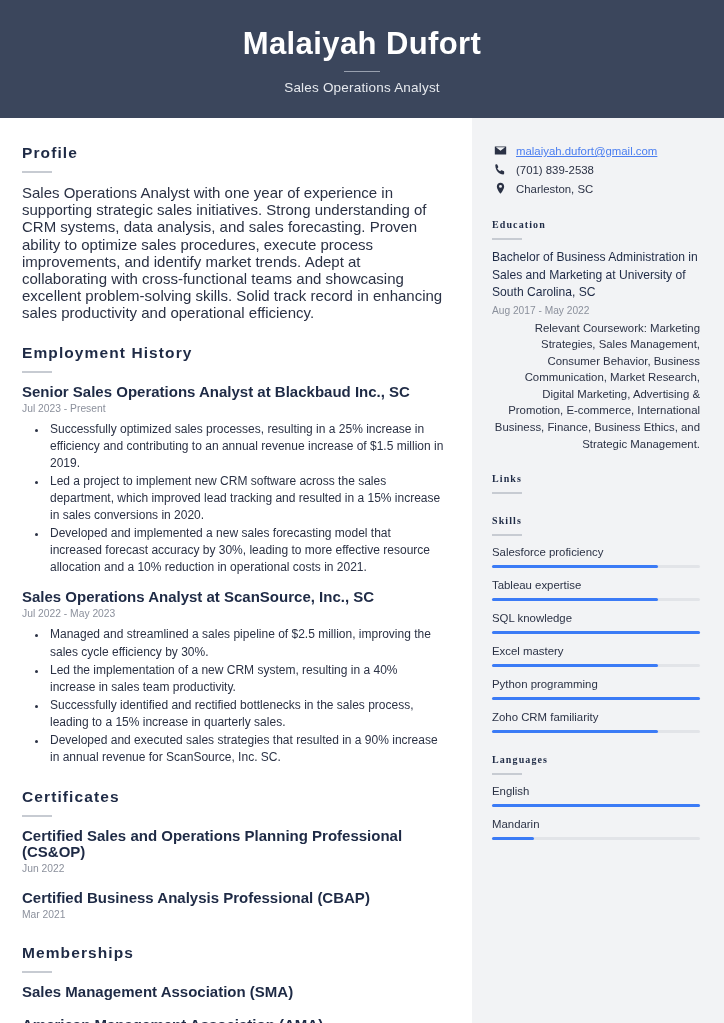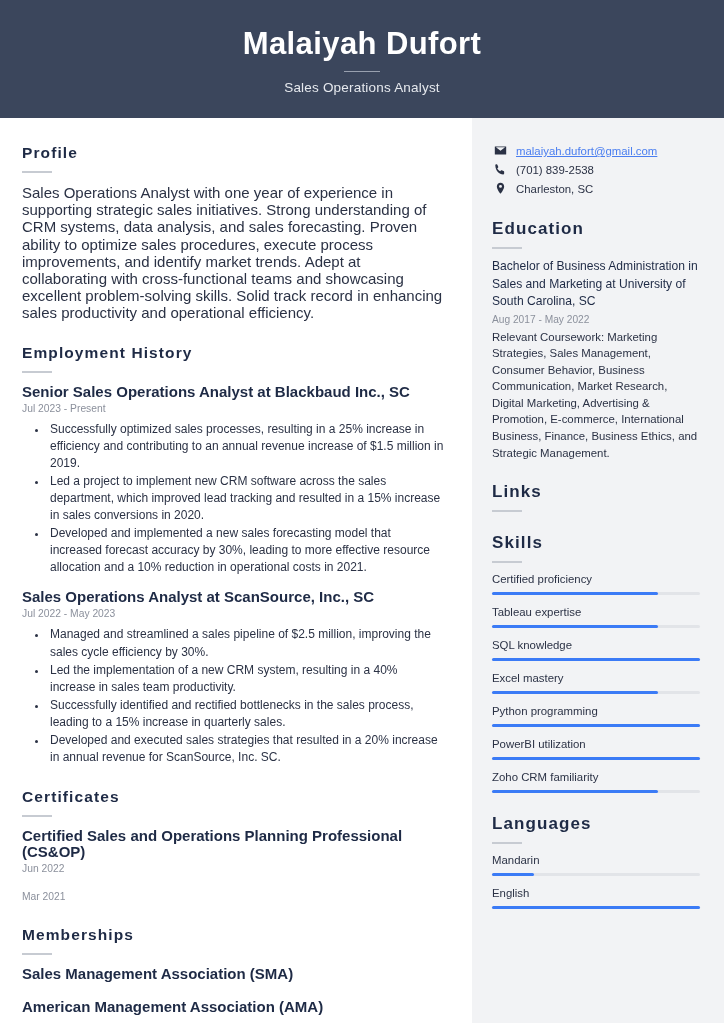--- a/index.html
+++ b/index.html
@@ -66,21 +66,21 @@
     padding: 26px 24px 0 20px;
   }
 
   
   .sec-title {
     color: #1e2a45;
     font-weight: bold;
     letter-spacing: 1.1px;
   }
   .main-col .sec-title { font-size: 15.5px; }
-  .side-col .sec-title { font-size: 17px; }
+  .side-col .sec-title { font-size: 10px; font-family: Liberation Serif, serif; }
   .sec-rule {
     width: 30px;
     height: 2px;
     background: #c7cbd2;
     margin: 9px 0 11px 0;
   }
   .side-col .sec-rule { margin: 8px 0 9px 0; }
 
   .block { margin-bottom: 22px; }
   .side-block { margin-bottom: 21px; }
@@ -158,20 +158,21 @@
   .edu-date {
     font-size: 10.2px;
     color: #8b909c;
     margin-top: 3px;
     margin-bottom: 4px;
   }
   .edu-desc {
     font-size: 11.4px;
     line-height: 16.6px;
     color: #2b3245;
+    text-align: right;
   }
 
   
   .bar-item { margin-bottom: 10px; }
   .bar-label {
     font-size: 11.4px;
     color: #2b3245;
     margin-bottom: 6px;
     line-height: 14px;
   }
@@ -224,35 +225,36 @@
                 <li>Developed and implemented a new sales forecasting model that increased forecast accuracy by 30%, leading to more effective resource allocation and a 10% reduction in operational costs in 2021.</li>
               </ul>
             </div>
             <div class="entry">
               <div class="entry-title">Sales Operations Analyst at ScanSource, Inc., SC</div>
               <div class="entry-date">Jul 2022 - May 2023</div>
               <ul class="bullets">
                 <li>Managed and streamlined a sales pipeline of $2.5 million, improving the sales cycle efficiency by 30%.</li>
                 <li>Led the implementation of a new CRM system, resulting in a 40% increase in sales team productivity.</li>
                 <li>Successfully identified and rectified bottlenecks in the sales process, leading to a 15% increase in quarterly sales.</li>
-                <li>Developed and executed sales strategies that resulted in a 20% increase in annual revenue for ScanSource, Inc. SC.</li>
+                <li>Developed and executed sales strategies that resulted in a 90% increase in annual revenue for ScanSource, Inc. SC.</li>
               </ul>
             </div>
           </div>
       </div>
 
       <div class="block">
         <div class="sec-title">Certificates</div>
         <div class="sec-rule"></div>
         <div id="certificate-entries">
             <div class="cert-entry">
               <div class="entry-title">Certified Sales and Operations Planning Professional (CS&amp;OP)</div>
               <div class="entry-date">Jun 2022</div>
             </div>
             <div class="cert-entry">
+              <div class="entry-title">Certified Business Analysis Professional (CBAP)</div>
               <div class="entry-date">Mar 2021</div>
             </div>
           </div>
       </div>
 
       <div class="block">
         <div class="sec-title">Memberships</div>
         <div class="sec-rule"></div>
         <div id="membership-entries">
             <div class="member-entry">
@@ -306,21 +308,21 @@
       <div class="side-block">
         <div class="sec-title">Links</div>
         <div class="sec-rule"></div>
       </div>
 
       <div class="side-block">
         <div class="sec-title">Skills</div>
         <div class="sec-rule"></div>
         <div id="skills-list">
             <div class="bar-item">
-              <div class="bar-label">Certified proficiency</div>
+              <div class="bar-label">Salesforce proficiency</div>
               <div class="bar-track">
                 <div class="bar-fill" style="width: 80%;"></div>
               </div>
             </div>
             <div class="bar-item">
               <div class="bar-label">Tableau expertise</div>
               <div class="bar-track">
                 <div class="bar-fill" style="width: 80%;"></div>
               </div>
             </div>
@@ -331,53 +333,47 @@
               </div>
             </div>
             <div class="bar-item">
               <div class="bar-label">Excel mastery</div>
               <div class="bar-track">
                 <div class="bar-fill" style="width: 80%;"></div>
               </div>
             </div>
             <div class="bar-item">
               <div class="bar-label">Python programming</div>
-              <div class="bar-track">
-                <div class="bar-fill" style="width: 100%;"></div>
-              </div>
-            </div>
-            <div class="bar-item">
-              <div class="bar-label">PowerBI utilization</div>
               <div class="bar-track">
                 <div class="bar-fill" style="width: 100%;"></div>
               </div>
             </div>
             <div class="bar-item">
               <div class="bar-label">Zoho CRM familiarity</div>
               <div class="bar-track">
                 <div class="bar-fill" style="width: 80%;"></div>
               </div>
             </div>
           </div>
       </div>
 
       <div class="side-block">
         <div class="sec-title">Languages</div>
         <div class="sec-rule"></div>
         <div id="languages-list">
             <div class="bar-item">
+              <div class="bar-label">English</div>
+              <div class="bar-track">
+                <div class="bar-fill" style="width: 100%;"></div>
+              </div>
+            </div>
+            <div class="bar-item">
               <div class="bar-label">Mandarin</div>
               <div class="bar-track">
                 <div class="bar-fill" style="width: 20%;"></div>
-              </div>
-            </div>
-            <div class="bar-item">
-              <div class="bar-label">English</div>
-              <div class="bar-track">
-                <div class="bar-fill" style="width: 100%;"></div>
               </div>
             </div>
           </div>
       </div>
 
     </div>
   </div>
 </div>
 
 </body></html>

